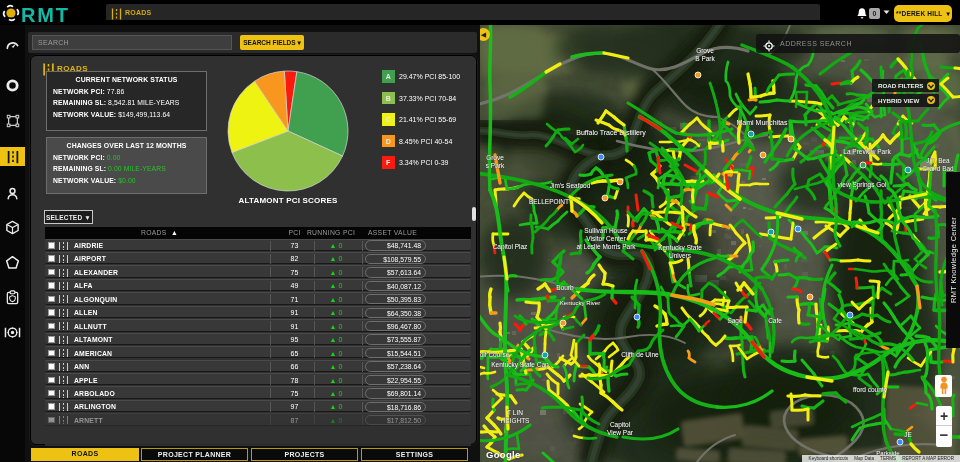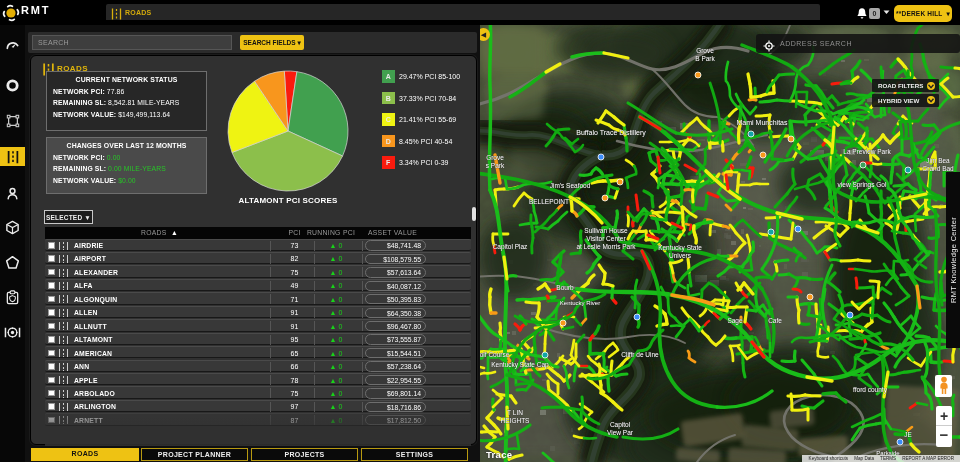--- a/index.html
+++ b/index.html
@@ -1,21 +1,21 @@
 <!DOCTYPE html>
 <html><head><meta charset="utf-8">
 <style>
 * { margin:0; padding:0; box-sizing:border-box; }
 html,body { width:960px; height:462px; overflow:hidden; background:#000; font-family:"Liberation Sans", sans-serif; }
 #topbar { position:absolute; left:0; top:0; width:960px; height:25px; background:#000; }
 #toptab { position:absolute; left:106px; top:4px; width:714px; height:16px; background:#262626; border-radius:2px 2px 0 0; }
 #toptab .ric { position:absolute; left:5px; top:2px; }
 #toptab .ttxt { position:absolute; left:19px; top:4.5px; font-size:7px; font-weight:bold; color:#d3ab0c; letter-spacing:0.2px; }
 #logo { position:absolute; left:2px; top:4px; }
-#rmtword { position:absolute; left:21px; top:3.5px; font-size:11px; font-weight:bold; color:#ffffff; letter-spacing:1.8px; }
+#rmtword { position:absolute; left:21px; top:3.5px; font-size:20px; font-weight:bold; color:#14b8a6; letter-spacing:1.8px; }
 #bell { position:absolute; left:856px; top:6px; }
 #nbox { position:absolute; left:869px; top:8px; width:11px; height:11px; background:#a8a8a8; border-radius:2px; color:#222; font-size:7px; font-weight:bold; text-align:center; line-height:11px; }
 #ncaret { position:absolute; left:883px; top:9px; font-size:7px; color:#eee; }
 #userbtn { position:absolute; left:894px; top:5px; width:58px; height:17px; background:#eec213; border-radius:5px; color:#111; font-size:6.5px; font-weight:bold; text-align:center; line-height:17px; letter-spacing:0.2px; }
 #sidebar { position:absolute; left:0; top:25px; width:25px; height:437px; background:#070707; }
 .sic { position:absolute; left:0; width:25px; text-align:center; opacity:0.92; }
 .sichl { position:absolute; left:0; top:122px; width:25px; height:19px; background:#eec213; text-align:center; padding-top:3px; }
 #content { position:absolute; left:25px; top:25px; width:455px; height:437px; background:#101010; }
 #searchbar { position:absolute; left:3px; top:7px; width:449px; height:21px; background:#2b2b2b; border-radius:2px; }
 #searchinput { position:absolute; left:4px; top:3px; width:200px; height:15px; background:#3e3e3e; border:1px solid #565656; color:#9a9a9a; font-size:7px; line-height:14px; padding-left:5px; letter-spacing:0.3px; }
@@ -1997,15 +1997,15 @@
         <text transform="translate(10 88) rotate(-90)" text-anchor="middle" font-size="7.5" fill="#f0f0f0" font-family="Liberation Sans, sans-serif" letter-spacing="0.3">RMT Knowledge Center</text>
       </svg></div>
 <div id="pegman"><svg width="14" height="19" viewBox="0 0 14 19">
         <circle cx="7" cy="3.6" r="2.8" fill="#f39324"></circle>
         <path d="M7,6.5 C4.8,6.5 3.4,7.8 3.4,10 L3.4,12.5 L4.8,12.5 L4.8,18 L6.4,18 L6.4,13 L7.6,13 L7.6,18 L9.2,18 L9.2,12.5 L10.6,12.5 L10.6,10 C10.6,7.8 9.2,6.5 7,6.5 Z" fill="#f39324"></path>
       </svg></div>
 <div id="zoomer">
       <div class="zp">+</div>
       <div class="zm">−</div>
     </div>
-<div id="google">Trace</div>
+<div id="google">Google</div>
 <div id="attrib"><span>Keyboard shortcuts</span><span>Map Data</span><span>TERMS</span><span>REPORT A MAP ERROR</span></div>
 <div id="collapse">◀</div>
 </div>
 </body></html>

